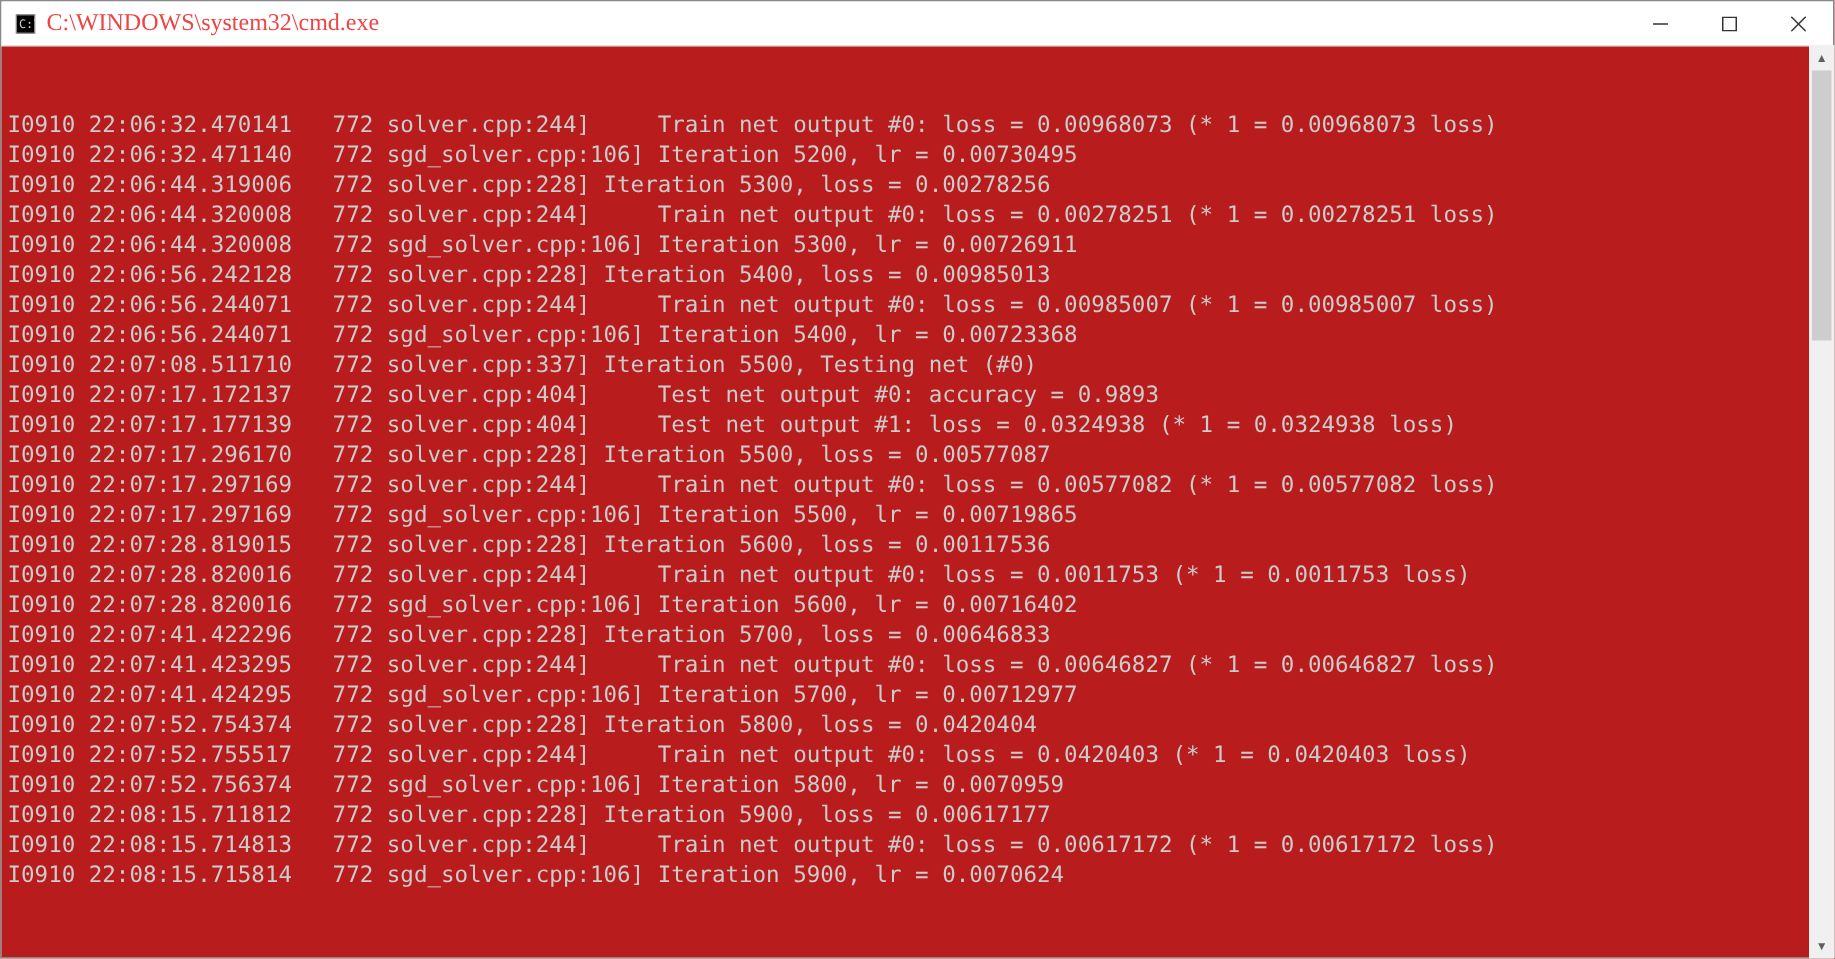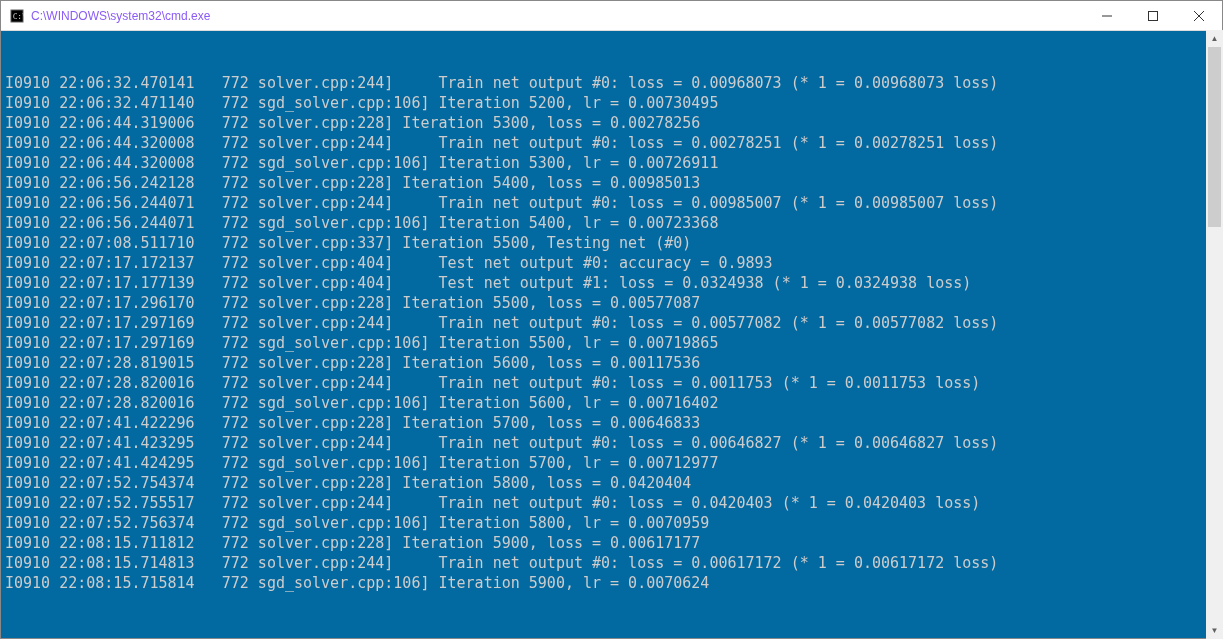--- a/index.html
+++ b/index.html
@@ -38,43 +38,44 @@
       margin-right: 6px;
       display: flex;
       align-items: center;
       justify-content: center;
     }
     .titlebar-icon svg {
       width: 14px;
       height: 14px;
     }
     .titlebar-text {
-      font-size: 12px;
-      color: #8b5cf6;
+      font-size: 16px;
+      color: #ef4444;
       flex: 1;
+      font-family: Liberation Serif, serif;
     }
     .titlebar-controls {
       display: flex;
       height: 100%;
     }
     .titlebar-btn {
       width: 46px;
       height: 100%;
       display: flex;
       align-items: center;
       justify-content: center;
       font-size: 10px;
       color: #333;
       background: transparent;
       border: none;
       cursor: pointer;
     }
     .terminal {
       flex: 1;
-      background: #0369a1;
+      background: #b91c1c;
       color: #cccccc;
       font-family: "NSimSun", "SimSun", "Consolas", monospace;
       font-size: 15px;
       line-height: 20px;
       padding: 2px 4px;
       overflow: hidden;
       position: relative;
       white-space: pre;
       letter-spacing: 0px;
     }

